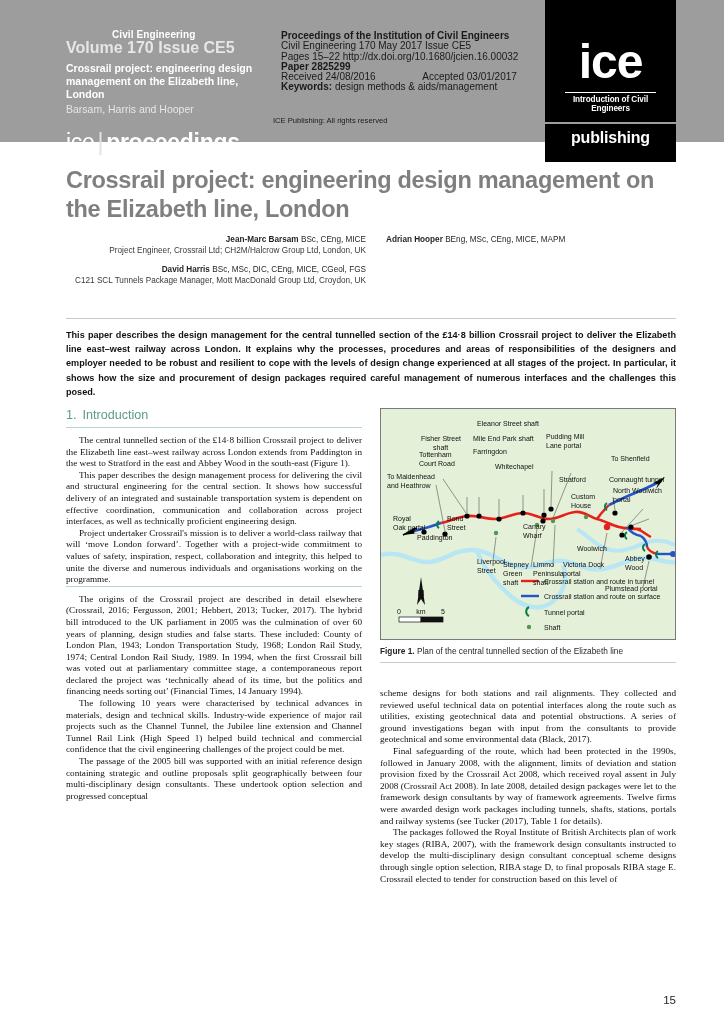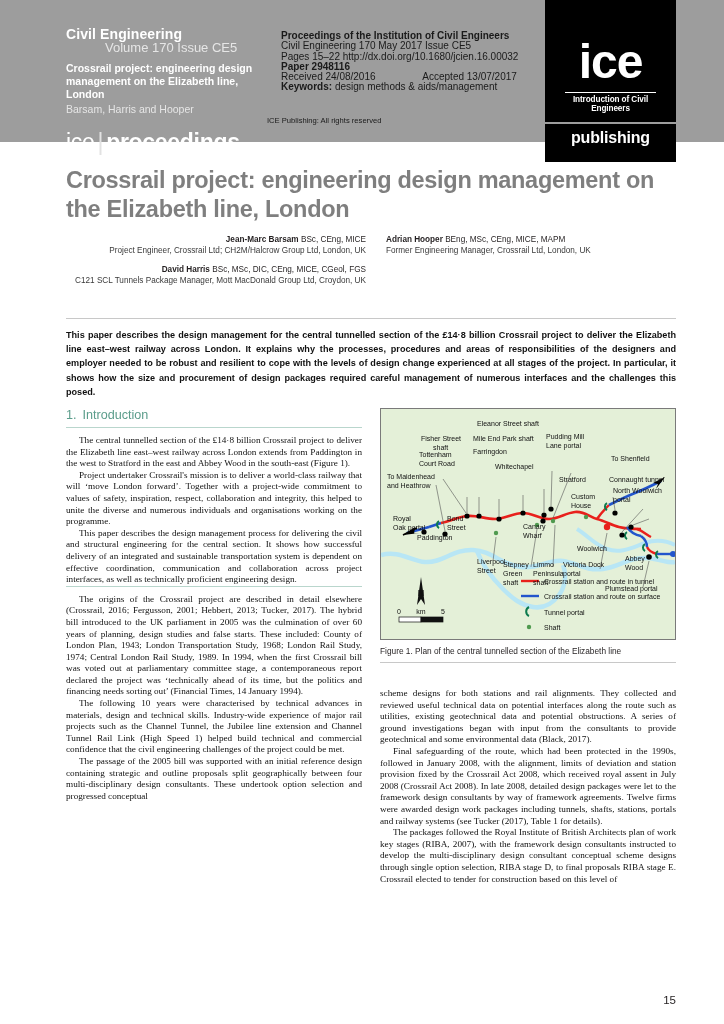--- a/index.html
+++ b/index.html
@@ -15,25 +15,26 @@
 
   
   .header-band {
     position:absolute; left:0; top:0; width:724px; height:142px;
     background:#9d9d9d;
   }
   .brand-block {
     position:absolute; left:66px; top:28px; width:200px;
   }
   .brand-journal {
-    font-size:14px; font-weight:bold; color:#ffffff; line-height:13px;
+    font-size:10px; font-weight:bold; color:#ffffff; line-height:13px;
     letter-spacing:0.1px;
+    margin-left:46px;
   }
   .brand-volume {
-    font-size:13px; font-weight:normal; color:#e6e6e6; line-height:14px;margin-left:39px;
+    font-size:16px; font-weight:bold; color:#e6e6e6; line-height:14px;
   }
   .brand-title {
     margin-top:7px;
     font-size:10.5px; font-weight:bold; color:#ffffff; line-height:13px;
   }
   .brand-authors {
     font-size:10.5px; color:#e6e6e6; line-height:14px; margin-top:1px;
   }
   .brand-logo {
     margin-top:13px;
@@ -44,21 +45,21 @@
   .brand-logo .divider { font-weight:300; padding:0 3px; color:#e2e2e2;}
 
   .meta-block {
     position:absolute; left:281px; top:31px; width:255px;
     font-size:10px; line-height:10.3px; color:#1a1a1a;
   }
   .meta-block .m-strong { font-weight:bold; }
   .meta-row { white-space:nowrap; }
   .meta-row .accepted { padding-left:44px; }
   .meta-rights {
-    position:absolute; left:267px; top:116px;
+    position:absolute; left:273px; top:116px;
     font-size:7.6px; color:#1a1a1a;
   }
 
   .ice-logo-box {
     position:absolute; left:545px; top:0px; width:131px; height:122px;
     background:#000000;
   }
   .ice-logo-text {
     position:absolute; left:0; right:0; top:38px;
     text-align:center;
@@ -138,21 +139,21 @@
   .map-frame {
     position:relative; width:296px; height:232px;
     background:#e4f0d8; border:1px solid #7a7a7a;
     overflow:hidden;
   }
   .map-svg { position:absolute; left:0; top:0; }
   .fig-caption {
     margin-top:6px;
     font-size:8.3px; line-height:11px; color:#231f20;
   }
-  .fig-caption .fig-label { font-weight:normal; }
+  .fig-caption .fig-label { font-weight:bold; }
   .fig-rule { margin-top:5px; border-top:1px solid #c8c8c8; }
 
   
   .page-number {
     position:absolute; right:48px; bottom:18px;
     font-size:11.5px; color:#231f20;
   }
 </style>
 </head>
 <body>
@@ -168,27 +169,27 @@
       <span class="ice-word">ice</span><span class="divider">|</span><span>proceedings</span>
     </div>
   </div>
 
   <div class="meta-block">
     <div class="meta-row m-strong">Proceedings of the Institution of Civil Engineers</div>
     <div class="meta-row">Civil Engineering 170 May 2017 Issue CE5</div>
     <div class="meta-row">Pages 15–22 http://dx.doi.org/10.1680/jcien.16.00032</div>
     <div class="meta-row">
       <span class="m-strong">Paper</span>
-      <span class="m-strong">2948116</span>
+      <span class="m-strong">2825299</span>
     </div>
     <div class="meta-row">
       <span>Received</span>
       <span>24/08/2016</span>
       <span class="accepted">Accepted</span>
-      <span>13/07/2017</span>
+      <span>03/01/2017</span>
     </div>
     <div class="meta-row">
       <span class="m-strong">Keywords:</span>
       <span>design methods &amp; aids/management</span>
     </div>
   </div>
   <div class="meta-rights">ICE Publishing: All rights reserved</div>
 
   <div class="ice-logo-box">
     <div class="ice-logo-text">ice</div>
@@ -211,37 +212,36 @@
     <div class="author-entry">
       <div><span class="author-name">David Harris</span>
         <span>BSc, MSc, DIC, CEng, MICE, CGeol, FGS</span></div>
       <div class="author-affil">C121 SCL Tunnels Package Manager, Mott MacDonald Group Ltd, Croydon, UK</div>
     </div>
   </div>
   <div class="author-col right">
     <div class="author-entry">
       <div><span class="author-name">Adrian Hooper</span>
         <span>BEng, MSc, CEng, MICE, MAPM</span></div>
-      <div class="author-affil">Former Engineering Manager, Crossrail Ltd, London, UK</div>
     </div>
   </div>
 </div>
 
 <div class="rule-top"></div>
 
 <div class="abstract">This paper describes the design management for the central tunnelled section of the £14·8 billion Crossrail project to deliver the Elizabeth line east–west railway across London. It explains why the processes, procedures and areas of responsibilities of the designers and employer needed to be robust and resilient to cope with the levels of design change experienced at all stages of the project. In particular, it shows how the size and procurement of design packages required careful management of numerous interfaces and the challenges this posed.</div>
 
 <div class="col col-left">
   <div class="section-head">
     <span class="num">1.</span><span>Introduction</span>
   </div>
   <div class="section-rule"></div>
   <p class="body">The central tunnelled section of the £14·8 billion Crossrail project to deliver the Elizabeth line east–west railway across London extends from Paddington in the west to Stratford in the east and Abbey Wood in the south-east (Figure 1).</p>
+  <p class="body">This paper describes the design management process for delivering the civil and structural engineering for the central section. It shows how successful delivery of an integrated and sustainable transportation system is dependent on effective coordination, communication and collaboration across project interfaces, as well as technically proficient engineering design.</p>
   <p class="body">Project undertaker Crossrail's mission is to deliver a world-class railway that will ‘move London forward’. Together with a project-wide commitment to values of safety, inspiration, respect, collaboration and integrity, this helped to unite the diverse and numerous individuals and organisations working on the programme.</p>
-  <p class="body">This paper describes the design management process for delivering the civil and structural engineering for the central section. It shows how successful delivery of an integrated and sustainable transportation system is dependent on effective coordination, communication and collaboration across project interfaces, as well as technically proficient engineering design.</p>
 
   <div class="section-rule"></div>
   <p class="body">The origins of the Crossrail project are described in detail elsewhere (Crossrail, 2016; Fergusson, 2001; Hebbert, 2013; Tucker, 2017). The hybrid bill introduced to the UK parliament in 2005 was the culmination of over 60 years of planning, design studies and false starts. These included: County of London Plan, 1943; London Transportation Study, 1968; London Rail Study, 1974; Central London Rail Study, 1989. In 1994, when the first Crossrail bill was voted out at parliamentary committee stage, a contemporaneous report declared the project was ‘technically ahead of its time, but the politics and financing needs sorting out’ (Financial Times, 14 January 1994).</p>
   <p class="body">The following 10 years were characterised by technical advances in materials, design and technical skills. Industry-wide experience of major rail projects such as the Channel Tunnel, the Jubilee line extension and Channel Tunnel Rail Link (High Speed 1) helped build technical and commercial confidence that the civil engineering challenges of the project could be met.</p>
   <p class="body">The passage of the 2005 bill was supported with an initial reference design containing strategic and outline proposals split geographically between four multi-disciplinary design consultants. These undertook option selection and progressed conceptual</p>
 </div>
 
 <div class="figure">
   <div class="map-frame">
     <svg class="map-svg" width="294" height="230" viewBox="0 0 294 230">

